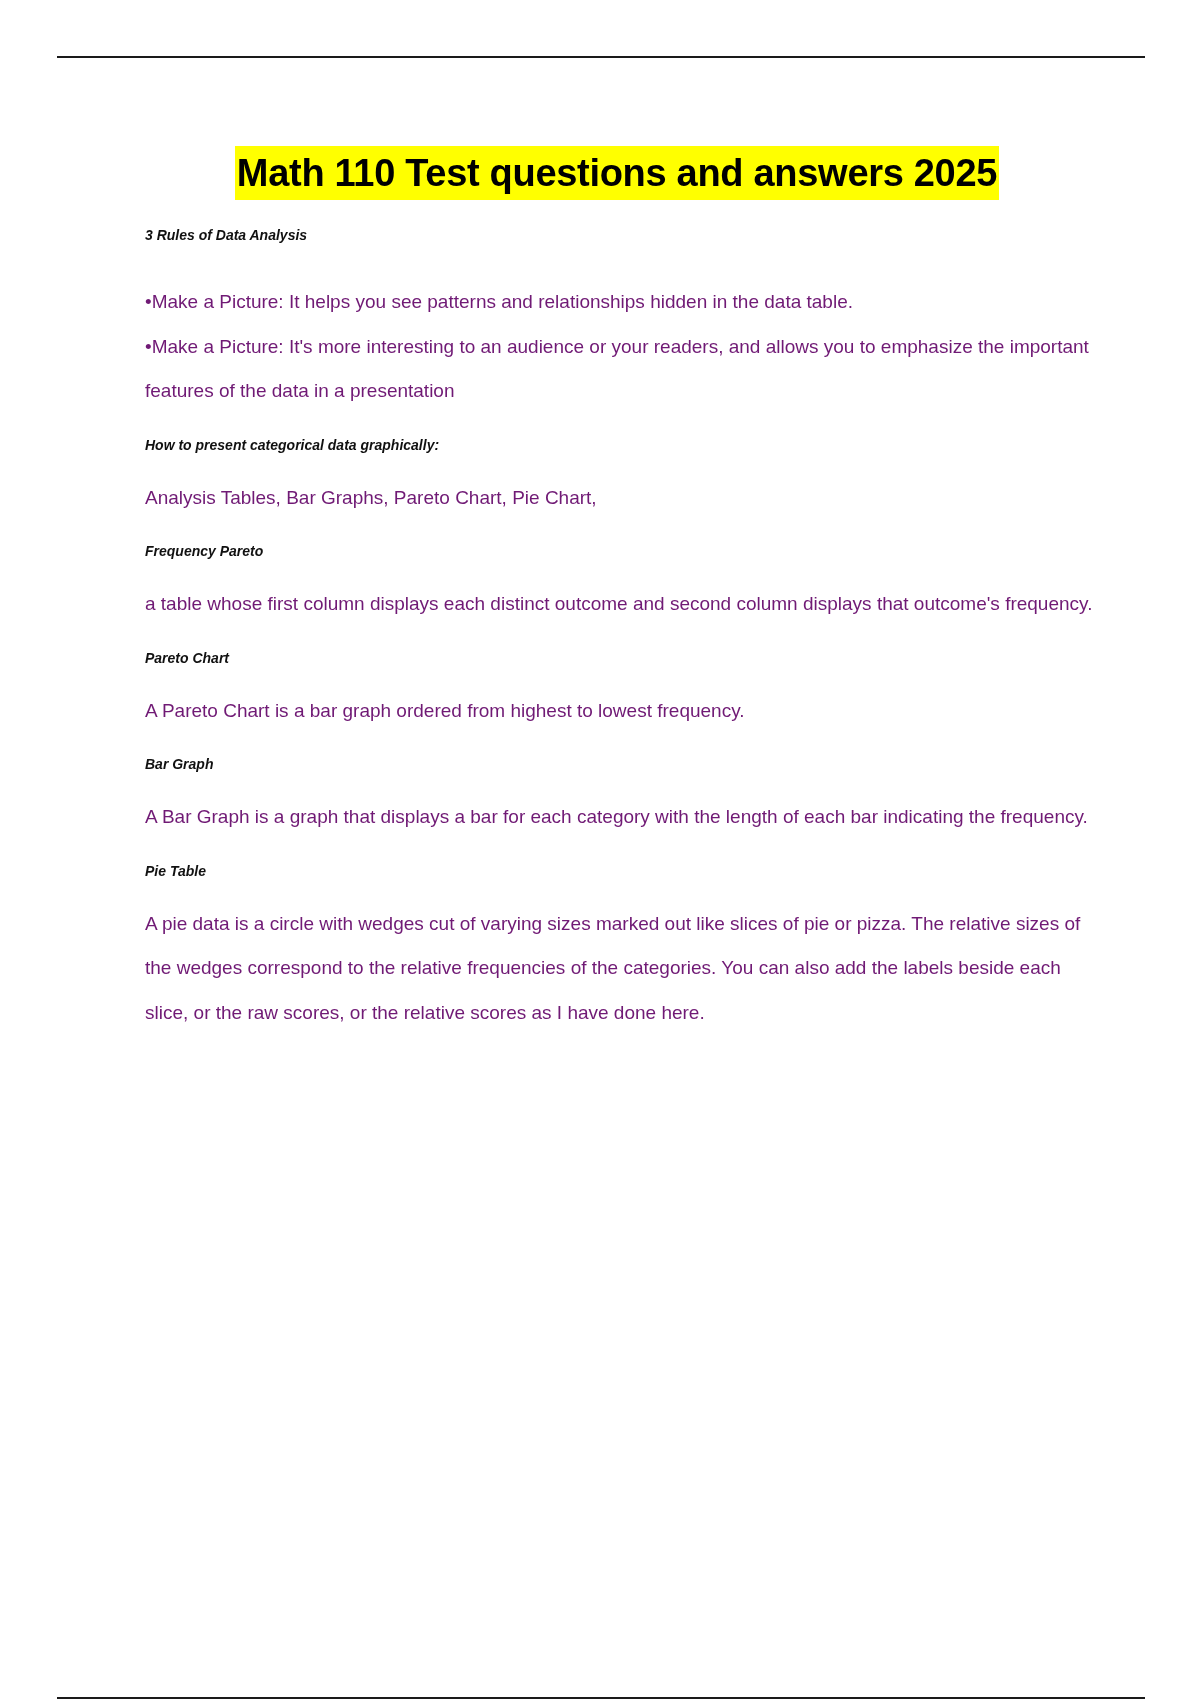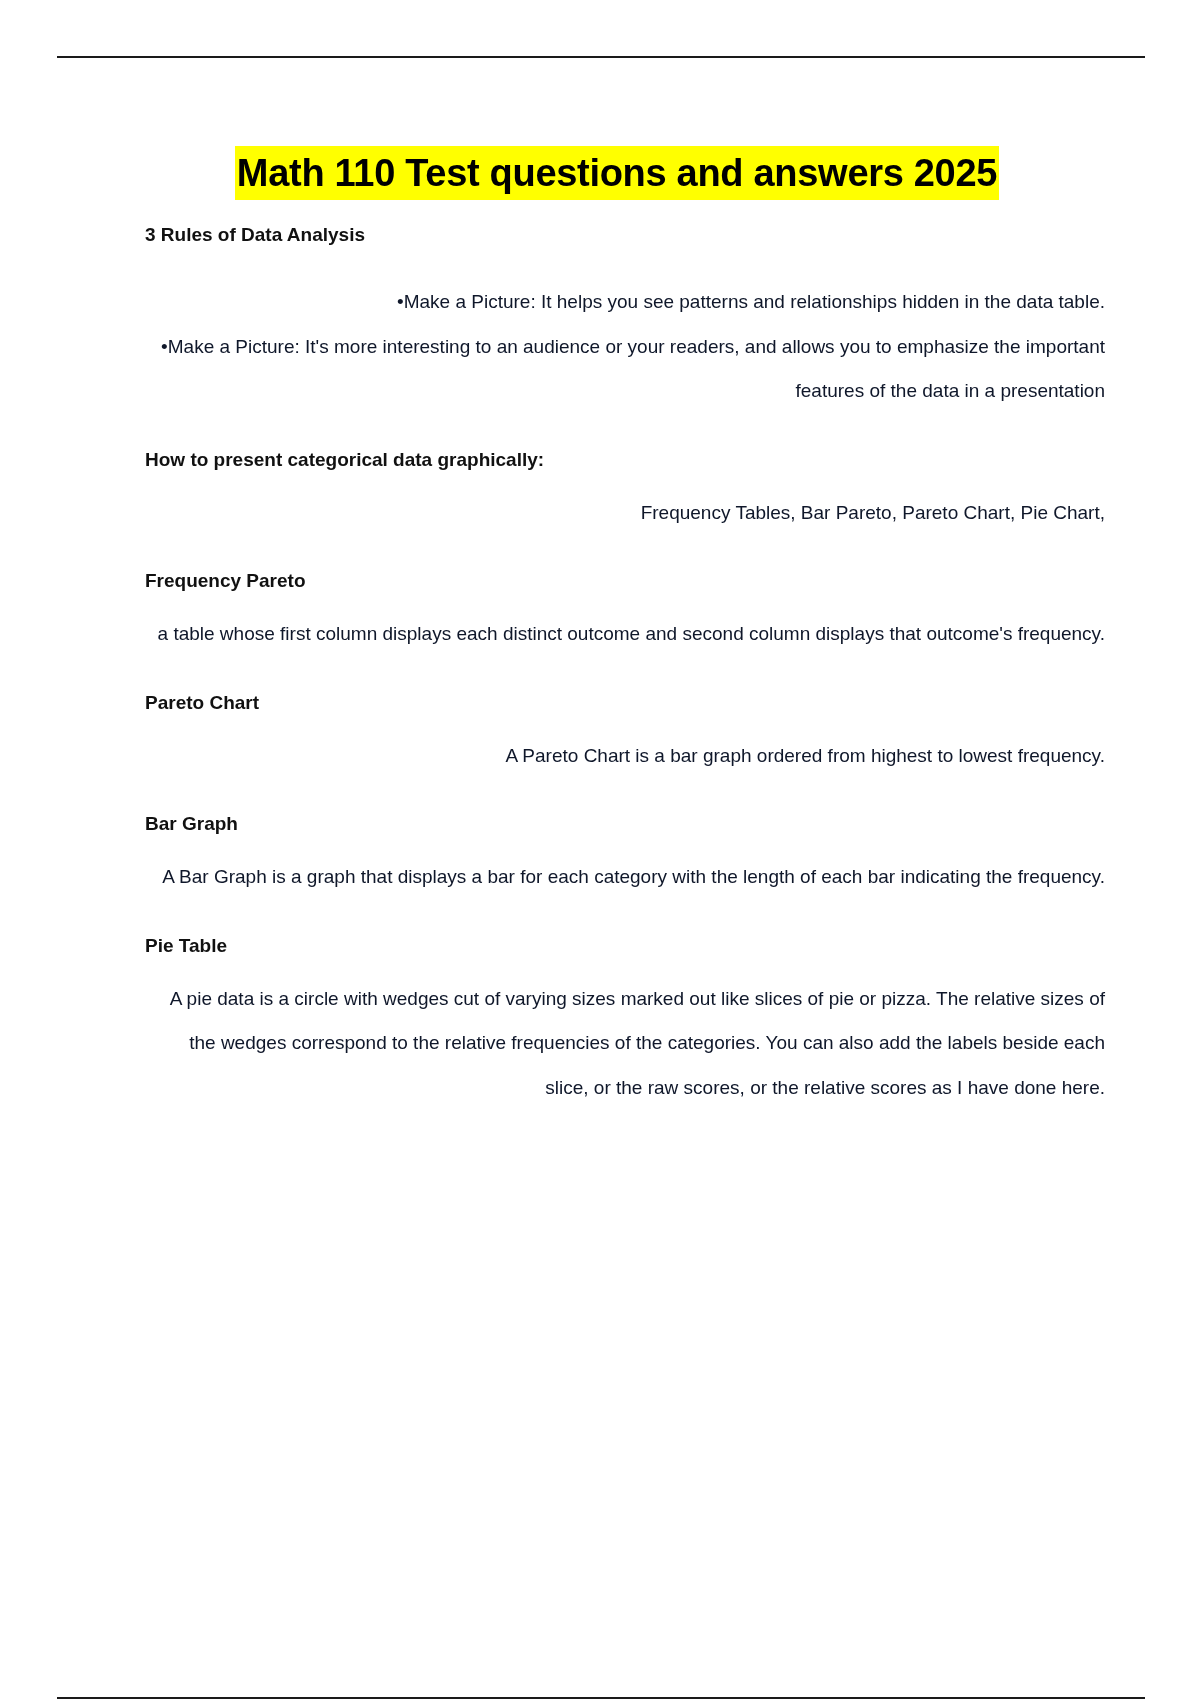--- a/index.html
+++ b/index.html
@@ -46,53 +46,53 @@
     .content {
       position: absolute;
       top: 220px;
       left: 145px;
       width: 960px;
       font-size: 19px;
     }
     .heading {
       font-weight: bold;
       color: #111111;
-      font-size: 19px;
+      font-size: 14px;
       line-height: 30px;
       margin: 0;
+      font-style: italic;
     }
     .para {
       margin: 0;
       line-height: 44.5px;
-      color: #0f172a;
-      text-align: right;
+      color: #701a75;
     }
     .gap-after-heading { margin-top: 30px; }
-    .gap-after-para { margin-top: 31px; }
+    .gap-after-para { margin-top: 16px; }
   </style>
 </head>
 <body>
 
 <div class="rule top"></div>
 
 <div class="title-wrap">
   <span class="title">Math 110 Test questions and answers 2025</span>
 </div>
 
 <div class="content">
 
   <section>
     <p class="heading">3 Rules of Data Analysis</p>
     <p class="para gap-after-heading">•Make a Picture: It helps you see patterns and relationships hidden in the data table.</p>
     <p class="para">•Make a Picture: It's more interesting to an audience or your readers, and allows you to emphasize the important features of the data in a presentation</p>
   </section>
 
   <section class="gap-after-para">
     <p class="heading">How to present categorical data graphically:</p>
-    <p class="para gap-after-heading" style="margin-top:16px">Frequency Tables, Bar Pareto, Pareto Chart, Pie Chart,</p>
+    <p class="para gap-after-heading" style="margin-top:16px">Analysis Tables, Bar Graphs, Pareto Chart, Pie Chart,</p>
   </section>
 
   <section class="gap-after-para">
     <p class="heading">Frequency Pareto</p>
     <p class="para" style="margin-top:16px">a table whose first column displays each distinct outcome and second column displays that outcome's frequency.</p>
   </section>
 
   <section class="gap-after-para">
     <p class="heading">Pareto Chart</p>
     <p class="para" style="margin-top:16px">A Pareto Chart is a bar graph ordered from highest to lowest frequency.</p>

